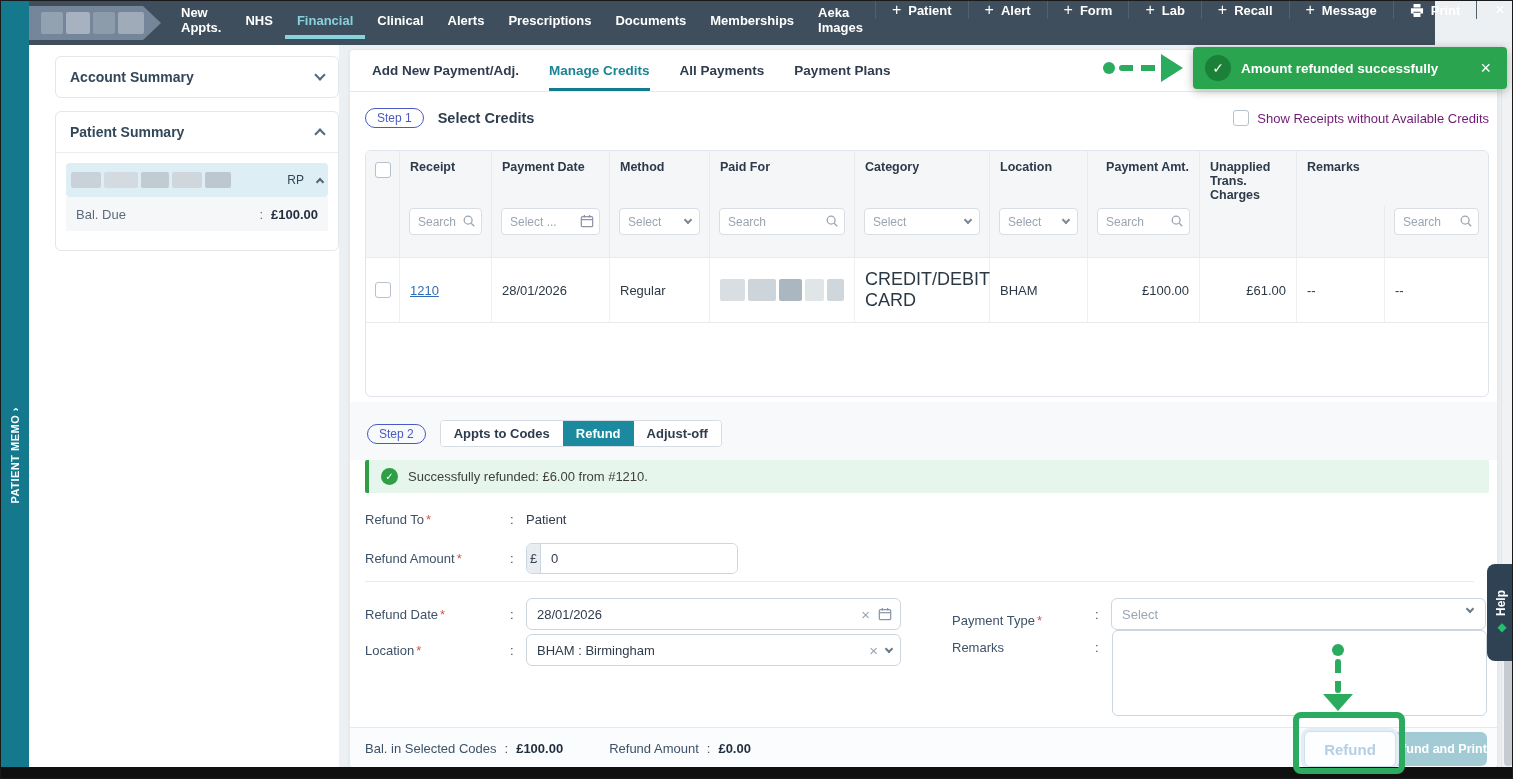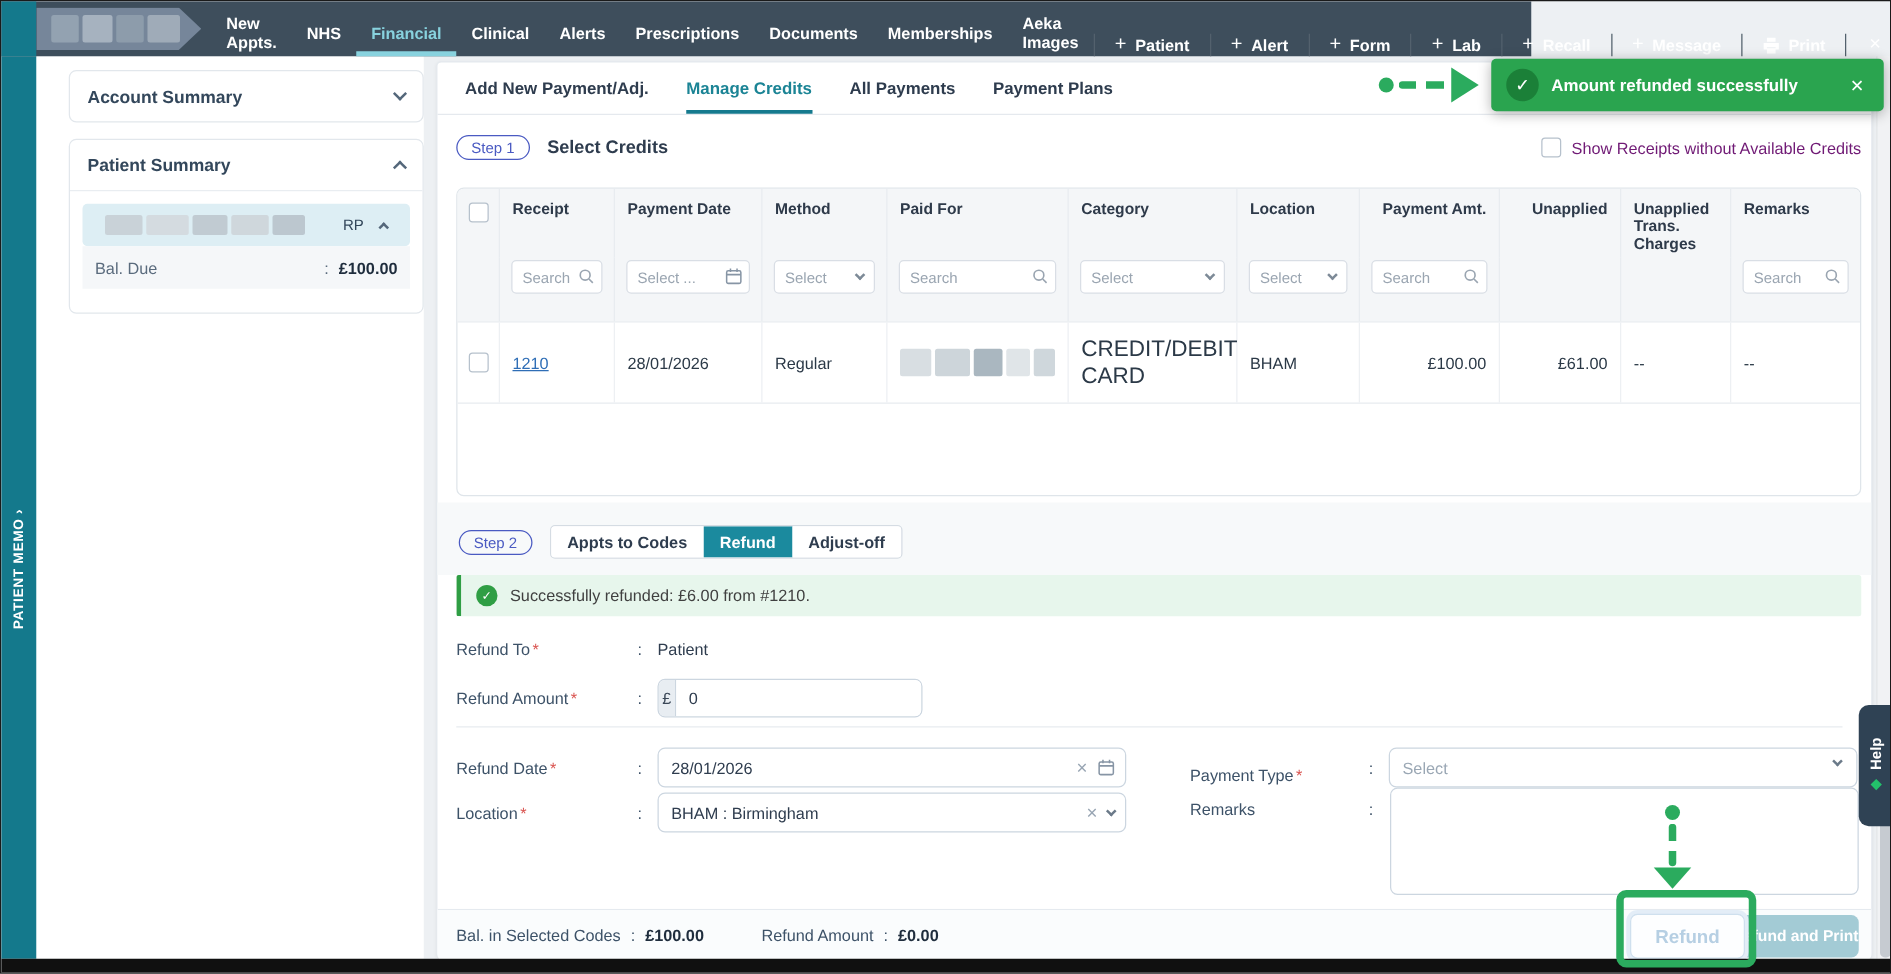--- a/index.html
+++ b/index.html
@@ -1,20 +1,20 @@
 <!DOCTYPE html>
 <html><head>
 <meta charset="utf-8">
 <style>
   * { box-sizing: border-box; margin: 0; padding: 0; }
   body { font-family: "Liberation Sans", sans-serif; background:#222; }
   .frame { position:relative; width:1513px; height:779px; background:#edf0f3; overflow:hidden; border:1px solid #1a1a1a; }
 
   
-  .topnav { position:absolute; left:0; top:0; width:1224px; height:44px; background:#3e4e5c; display:flex; align-items:flex-end; z-index:20; }
+  .topnav { position:absolute; left:0; top:0; width:1434px; height:44px; background:#3e4e5c; display:flex; align-items:flex-start; z-index:20; }
   .teal-corner { position:absolute; left:0; top:0; width:28px; height:44px; background:#14798c; }
   .name-banner { position:absolute; left:28px; top:5px; width:132px; height:34px; background:#76869a;
     clip-path:polygon(0 0, calc(100% - 18px) 0, 100% 50%, calc(100% - 18px) 100%, 0 100%);
     display:flex; align-items:center; padding-left:12px; gap:3px; }
   .rb { display:inline-block; border-radius:2px; }
   .nav-tabs { display:flex; align-items:stretch; margin-left:168px; }
   .nav-tab { display:flex; align-items:center; padding:0 12px; color:#fff; font-size:13px; font-weight:bold; cursor:pointer; border-bottom:4px solid transparent; padding-top:4px; }
   .nav-tab.active { color:#88d2de; border-bottom-color:#88d2de; }
   .nav-actions { margin-left:auto; display:flex; align-items:stretch; }
   .nav-action { display:flex; align-items:center; gap:7px; color:#fff; font-size:13px; font-weight:bold; padding:0 16px; border-left:1px solid #53616d; cursor:pointer; }
@@ -43,21 +43,21 @@
   .memo-label span { writing-mode:vertical-rl; transform:rotate(180deg); color:#fff; font-size:11px; font-weight:bold; letter-spacing:.5px; white-space:nowrap; }
   .sidebar { position:absolute; left:28px; top:44px; width:310px; height:722px; background:#fff; z-index:4; }
   .side-card { position:absolute; left:26px; width:284px; background:#fff; border:1px solid #e2e7ec; border-radius:6px; }
   .side-card-head { height:40px; display:flex; align-items:center; justify-content:space-between; padding:0 14px; cursor:pointer; }
   .side-card-title { font-size:14px; font-weight:bold; color:#33475b; }
   .chev { width:8px; height:8px; border-right:2px solid #54677a; border-bottom:2px solid #54677a; display:inline-block; }
   .chev.down { transform:rotate(45deg); margin-top:-4px; }
   .chev.up { transform:rotate(-135deg); margin-top:4px; }
   .chev.sm { width:6px; height:6px; }
   .ps-body { border-top:1px solid #e9edf1; padding:10px; }
-  .ps-patient-row { height:34px; background:#ddeef4; border-radius:4px; display:flex; align-items:center; padding:0 18px; gap:3px; cursor:pointer; }
+  .ps-patient-row { height:34px; background:#ddeef4; border-radius:4px; display:flex; align-items:center; padding:0 5px; gap:3px; cursor:pointer; }
   .ps-badge { margin-left:auto; font-size:12px; color:#33475b; margin-right:10px; }
   .ps-bal-row { height:34px; background:#f5f7f9; display:flex; align-items:center; padding:0 10px; font-size:13px; color:#5a6b7d; }
   .ps-bal-row .colon { margin-left:auto; margin-right:8px; }
   .ps-bal-row .val { font-weight:bold; color:#1f2d3d; }
 
   
   .card { position:absolute; left:348px; top:48px; width:1149px; height:718px; background:#fff; border:1px solid #e4e9ee; border-radius:4px; box-shadow:0 1px 3px rgba(0,0,0,.06); z-index:3; }
   .main-tabs { height:42px; border-bottom:1px solid #e5e9ee; display:flex; align-items:stretch; padding-left:22px; gap:30px; }
   .main-tab { display:flex; align-items:center; font-size:13.5px; font-weight:bold; color:#2e3c4e; cursor:pointer; border-bottom:3px solid transparent; padding-top:3px; }
   .main-tab.active { color:#1b8495; border-bottom-color:#157a8e; }
@@ -270,21 +270,20 @@
           <div class="hchk">
               <span class="cbx"></span>
             </div>
           <div class="hcell">Receipt</div>
           <div class="hcell">Payment Date</div>
           <div class="hcell">Method</div>
           <div class="hcell">Paid For</div>
           <div class="hcell">Category</div>
           <div class="hcell">Location</div>
           <div class="hcell r">Payment Amt.</div>
-          <div class="hcell r">Unapplied</div>
           <div class="hcell">Unapplied Trans. Charges</div>
           <div class="hcell">Remarks</div>
         </div>
         <div class="tgrid">
           <div class="fcell" style="border-right:1px solid #e8ecf0"></div>
           <div class="fcell">
             <div class="finput"><input placeholder="Search" style="">
               <span class="ficon">
                   <svg width="14" height="14" viewBox="0 0 16 16">
                     <circle cx="7" cy="7" r="4.5" fill="none" stroke="#9aa5b1" stroke-width="1.5"></circle>

